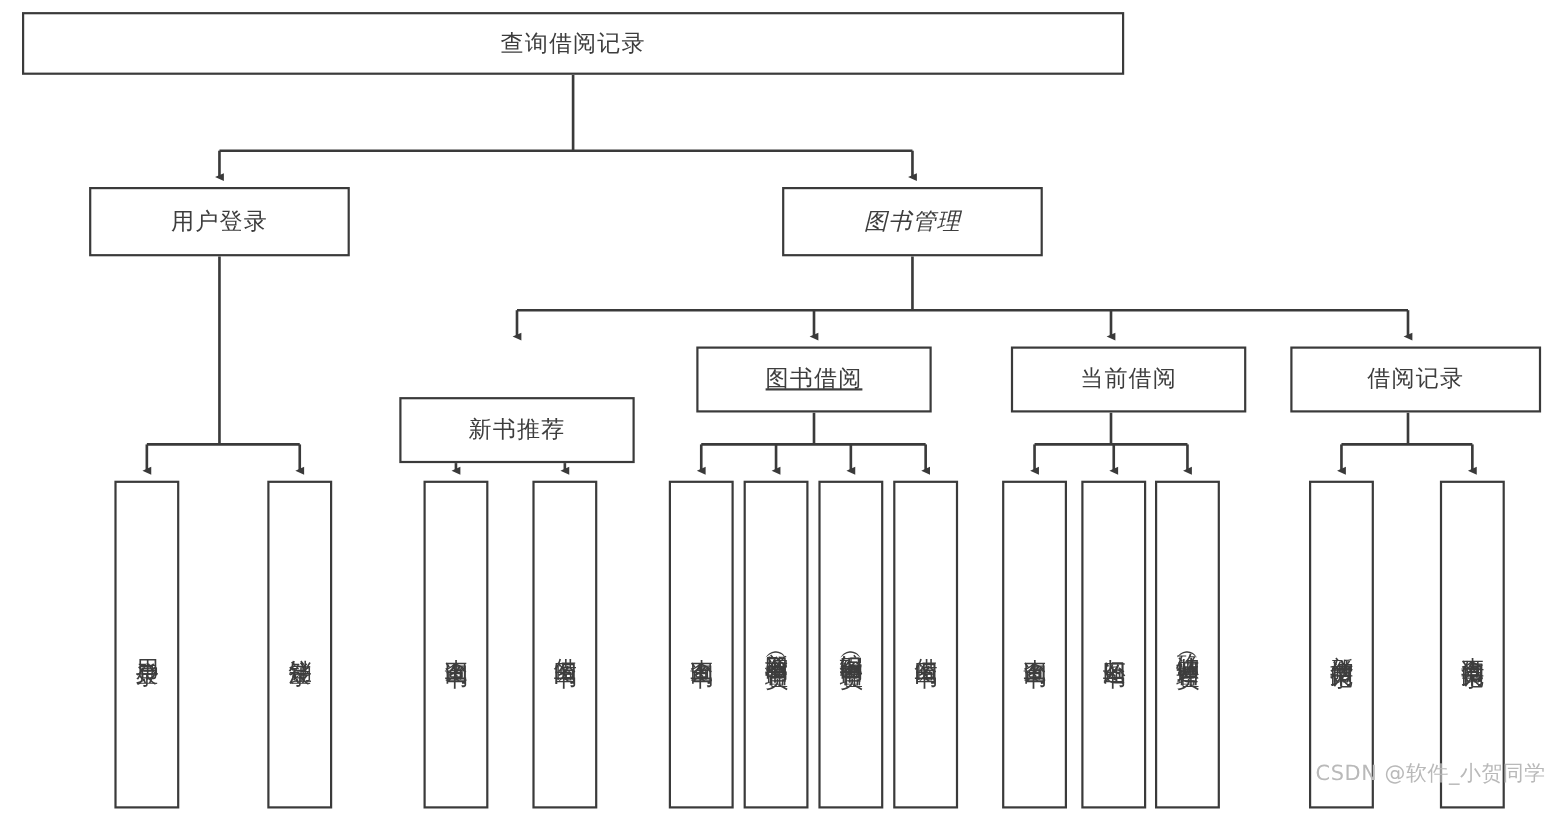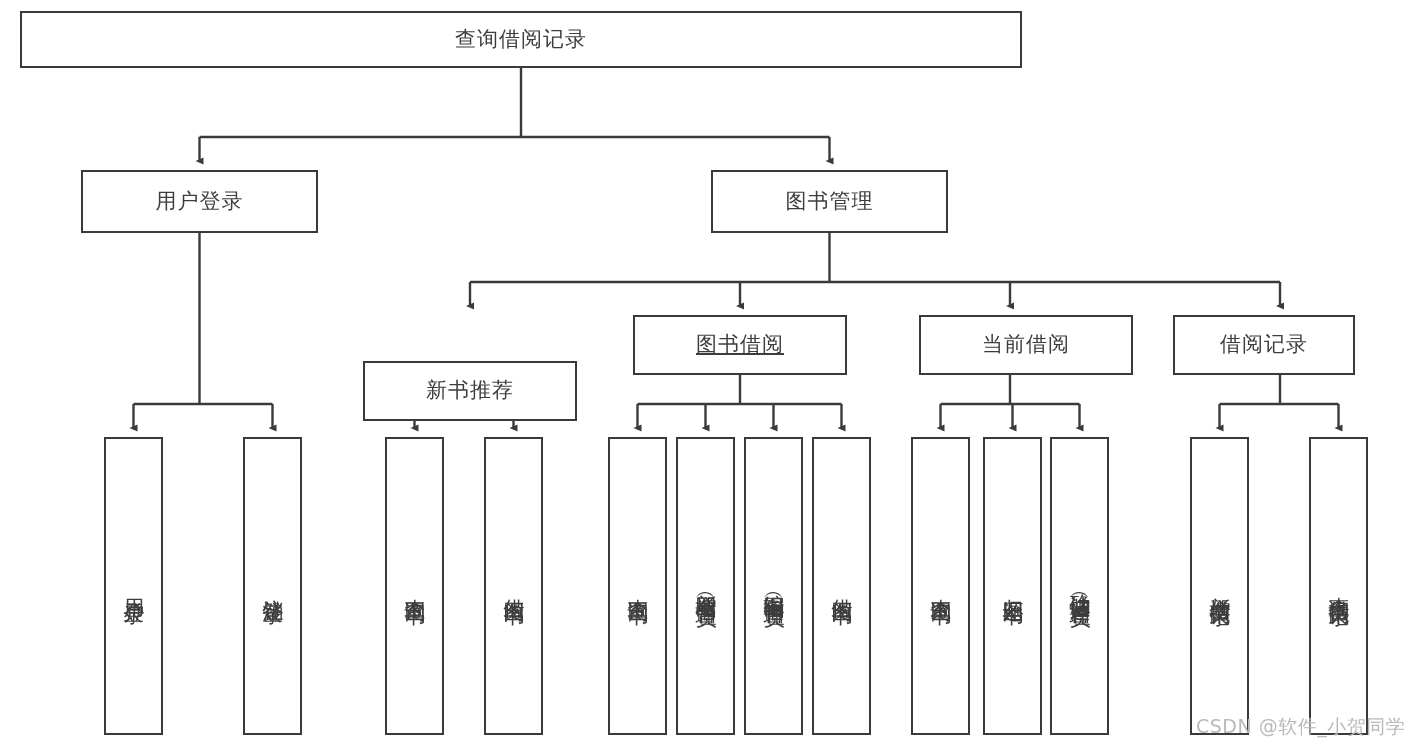--- a/index.html
+++ b/index.html
@@ -118,34 +118,34 @@
       </g>
   </svg>
 
   <div class="node horizontal" style="left: 20px; top: 11px; width: 1002px; height: 57px;">
     <span class="node-label">查询借阅记录</span>
   </div>
 
   <div class="node horizontal" style="left: 81px; top: 170px; width: 237px; height: 63px;">
     <span class="node-label">用户登录</span>
   </div>
-  <div class="node horizontal" style="left: 711px; top: 170px; width: 237px; height: 63px;">
+  <div class="node horizontal" style="left: 711px; top: 170px; width: 237px; height: 63px; font-style: italic;">
     <span class="node-label">图书管理</span>
   </div>
 
   <div class="node horizontal" style="left: 363px; top: 315px; width: 214px; height: 60px; margin-top: 46px;">
     <span class="node-label">新书推荐</span>
   </div>
   <div class="node horizontal" style="left: 633px; top: 315px; width: 214px; height: 60px; text-decoration: underline;">
     <span class="node-label">图书借阅</span>
   </div>
   <div class="node horizontal" style="left: 903px; top: 315px; width: 214px; height: 60px; margin-left: 16px;">
     <span class="node-label">当前借阅</span>
   </div>
-  <div class="node horizontal" style="left: 1173px; top: 315px; width: 182px; height: 60px;">
+  <div class="node horizontal" style="left: 1173px; top: 315px; width: 228px; height: 60px;">
     <span class="node-label">借阅记录</span>
   </div>
 
   <div class="node vertical" style="left: 104px; top: 437px; width: 59px; height: 298px;">
     <span class="node-label">用户登录</span>
   </div>
   <div class="node vertical" style="left: 243px; top: 437px; width: 59px; height: 298px;">
     <span class="node-label">注销登录</span>
   </div>
 
@@ -179,15 +179,15 @@
     <span class="node-label">确认归还（管理员）</span>
   </div>
 
   <div class="node vertical" style="left: 1190px; top: 437px; width: 59px; height: 298px;">
     <span class="node-label">新增借阅记录</span>
   </div>
   <div class="node vertical" style="left: 1309px; top: 437px; width: 59px; height: 298px;">
     <span class="node-label">查询借阅记录</span>
   </div>
 
-  <div class="watermark" style="left: 1196px; top: 714px;">CSDN @软件_小贺同学</div>
+  <div class="watermark" style="left: 1196px; top: 690px;">CSDN @软件_小贺同学</div>
 
 </div>
 
 </body></html>

